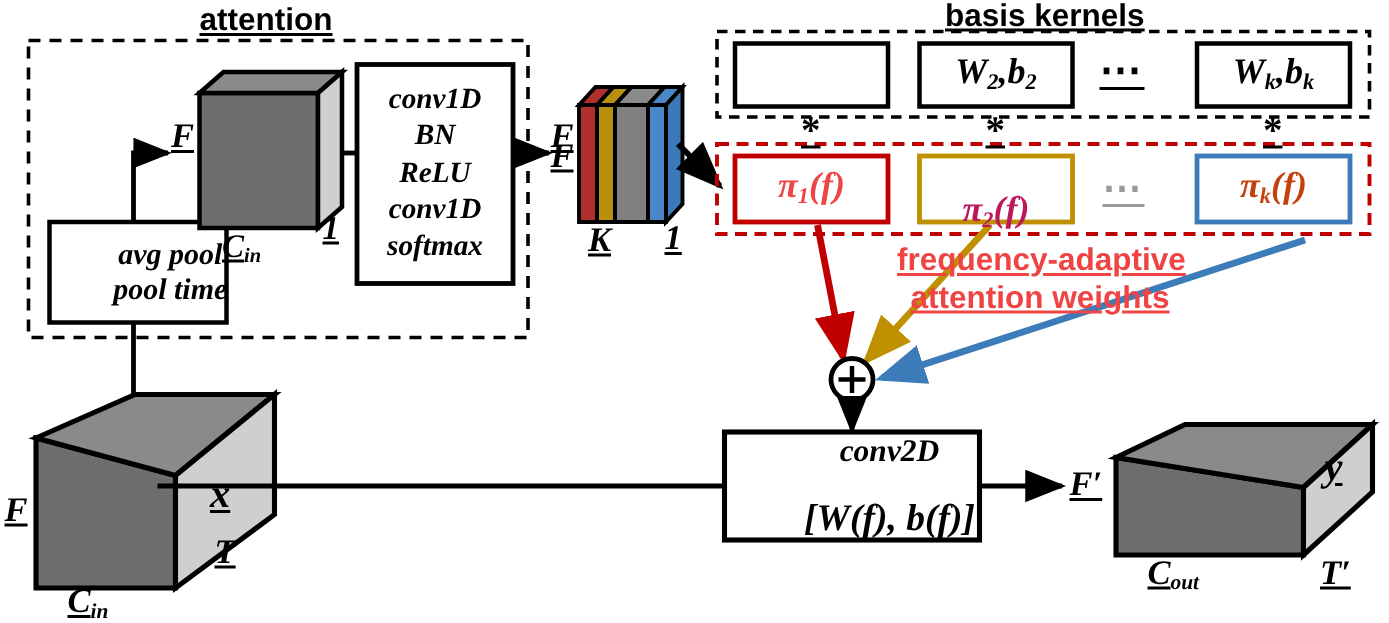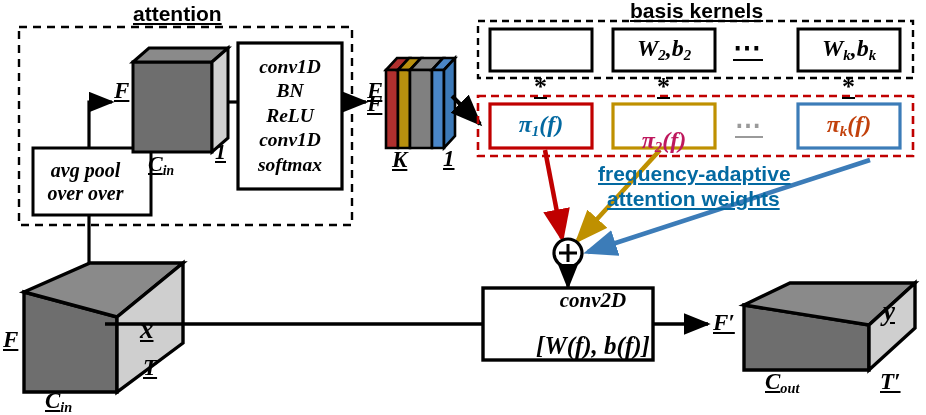--- a/index.html
+++ b/index.html
@@ -16,21 +16,21 @@
   
   .math{font-family:"Liberation Serif", serif;font-style:italic;font-weight:bold;}
   .mathup{font-family:"Liberation Serif", serif;font-style:normal;font-weight:bold;}
   .sans{font-family:"Liberation Sans", sans-serif;font-weight:bold;font-style:normal;}
 
   .sub{font-size:0.62em;vertical-align:-0.28em;font-style:italic;}
 
   .boxtext{position:absolute;display:flex;flex-direction:column;align-items:center;
            justify-content:center;text-align:center;}
 
-  .redtext{color:#0369a1;}
+  .redtext{color:#ef4444;}
   .goldtext{color:#be185d;margin-top:16px;}
   .bluetext{color:#c2410c;}
   .dots{letter-spacing:2px;font-weight:bold;}
 </style>
 </head>
 <body>
 
 <div id="stage">
 
   <svg id="diagram" viewBox="0 0 926 415">
@@ -118,23 +118,23 @@
 
     <path d="M653,324 L708,324" fill="none" stroke="#000" stroke-width="3.4" marker-end="url(#arrowBlack)"></path>
 
     <polygon points="744,305 744,370 869,370 869,325" fill="#6E6E6E" stroke="#000" stroke-width="3.4"></polygon>
     <polygon points="744,305 790,283 915,283 869,325" fill="#8A8A8A" stroke="#000" stroke-width="3.4"></polygon>
     <polygon points="869,325 915,283 915,328 869,370" fill="#CFCFCF" stroke="#000" stroke-width="3.4"></polygon>
   </svg>
 
   <div class="lbl sans" style="left:133px;top:3px;font-size:21px;">attention</div>
 
-  <div class="boxtext math" style="left:33px;top:148px;width:105px;height:67px;font-size:20px;">
+  <div class="boxtext math" style="left:33px;top:148px;width:105px;height:67px;font-size:20px;padding-left:28px;">
     <div>avg pool</div>
-    <div>over over</div>
+    <div>pool time</div>
   </div>
 
   <div class="lbl math" style="left:114px;top:79px;font-size:23px;">F</div>
 
   <div class="lbl math" style="left:148px;top:152px;font-size:22px;">
     <span>C</span><span class="sub">in</span>
   </div>
   <div class="lbl math" style="left:215px;top:140px;font-size:22px;">1</div>
 
   <div class="boxtext math" style="left:238px;top:43px;width:104px;height:146px;font-size:19.5px;line-height:1.25;">

